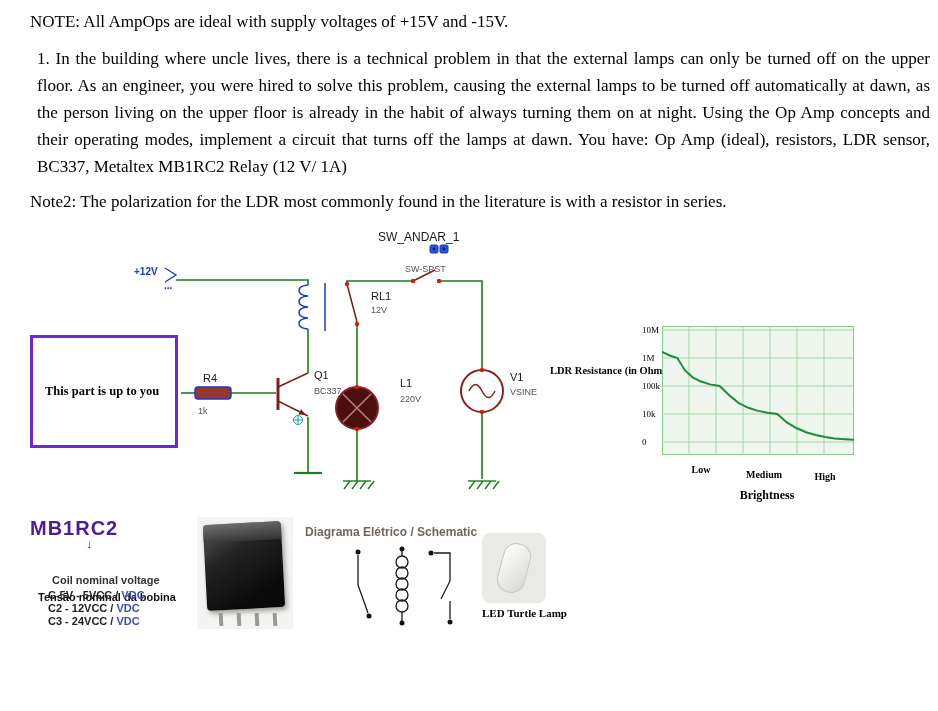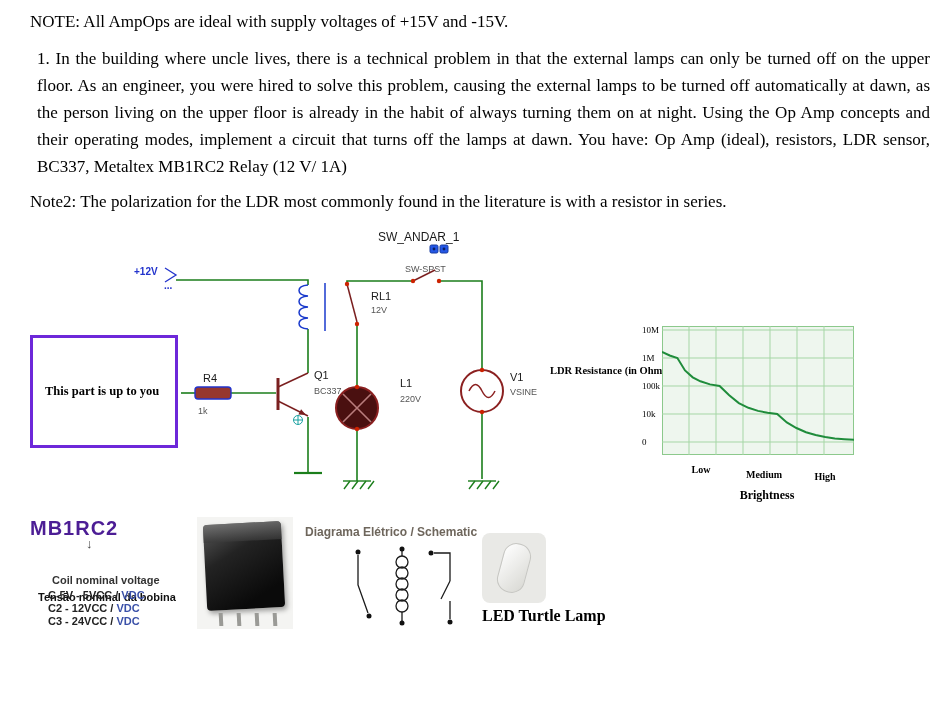--- a/index.html
+++ b/index.html
@@ -39,21 +39,21 @@
               transform:rotate(-3deg);box-shadow:2px 3px 5px rgba(0,0,0,.35);}
   .relay-body:before{content:"";position:absolute;left:0;top:0;width:100%;height:18px;border-radius:4px 4px 0 0;
               background:linear-gradient(#7a7a7a,#3a3a3a);opacity:.75;}
   .relay-pin{position:absolute;width:4px;height:13px;background:#9a9a96;bottom:3px;transform:rotate(-3deg);}
   .ds-schem-label{position:absolute;left:275px;top:10px;font-size:12px;font-weight:bold;color:#6e665c;white-space:nowrap;}
   .ds-schem{position:absolute;left:308px;top:24px;}
   .lamp-photo{position:absolute;left:452px;top:18px;width:64px;height:70px;background:#e9e9e6;border-radius:8px;}
   .lamp-pill{position:absolute;left:18px;top:10px;width:26px;height:48px;border-radius:13px;
              background:linear-gradient(120deg,#ffffff,#d8d8d3);border:1px solid #c6c6c2;transform:rotate(15deg);}
   .lamp-caption{position:absolute;left:452px;top:92px;font-family:"Liberation Serif",serif;
-                font-size:16px;font-weight:bold;color:#000;white-space:nowrap;}
+                font-size:11px;font-weight:bold;color:#000;white-space:nowrap;}
 </style>
 </head>
 <body>
 
 <div class="page">
 
   <p class="top-note">NOTE: All AmpOps are ideal with supply voltages of +15V and -15V.</p>
   <p class="justify">1. In the building where uncle lives, there is a technical problem in that the external lamps can only be turned off on the upper floor. As an engineer, you were hired to solve this problem, causing the external lamps to be turned off automatically at dawn, as the person living on the upper floor is already in the habit of always turning them on at night. Using the Op Amp concepts and their operating modes, implement a circuit that turns off the lamps at dawn. You have: Op Amp (ideal), resistors, LDR sensor, BC337, Metaltex MB1RC2 Relay (12 V/ 1A)</p>
   <p>Note2: The polarization for the LDR most commonly found in the literature is with a resistor in series.</p>
 

